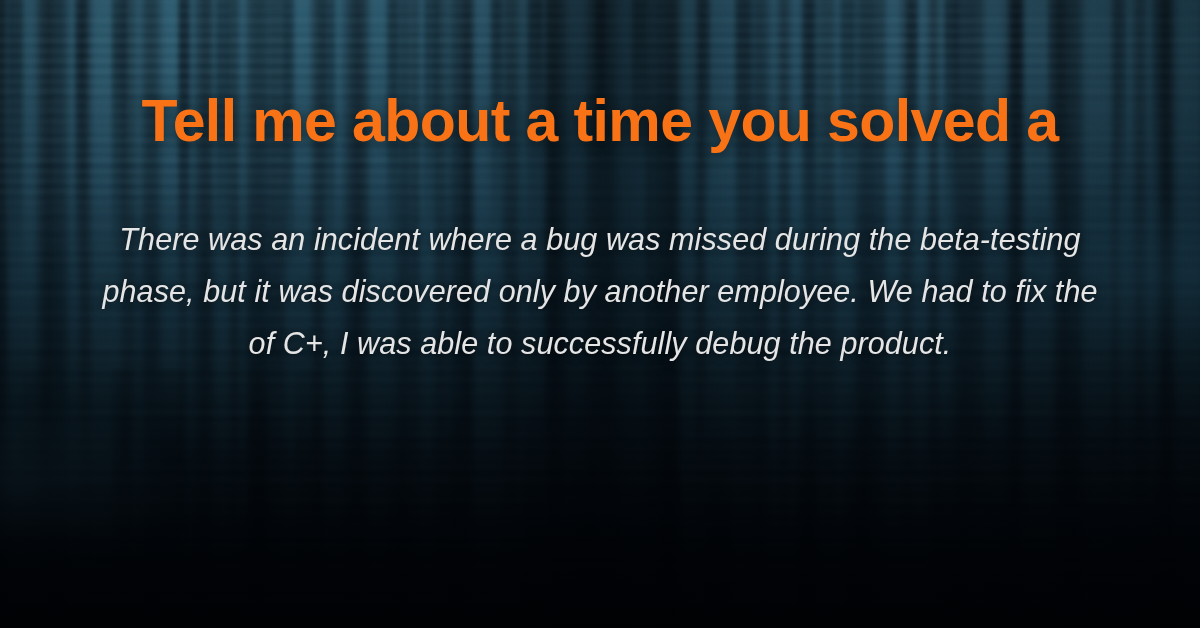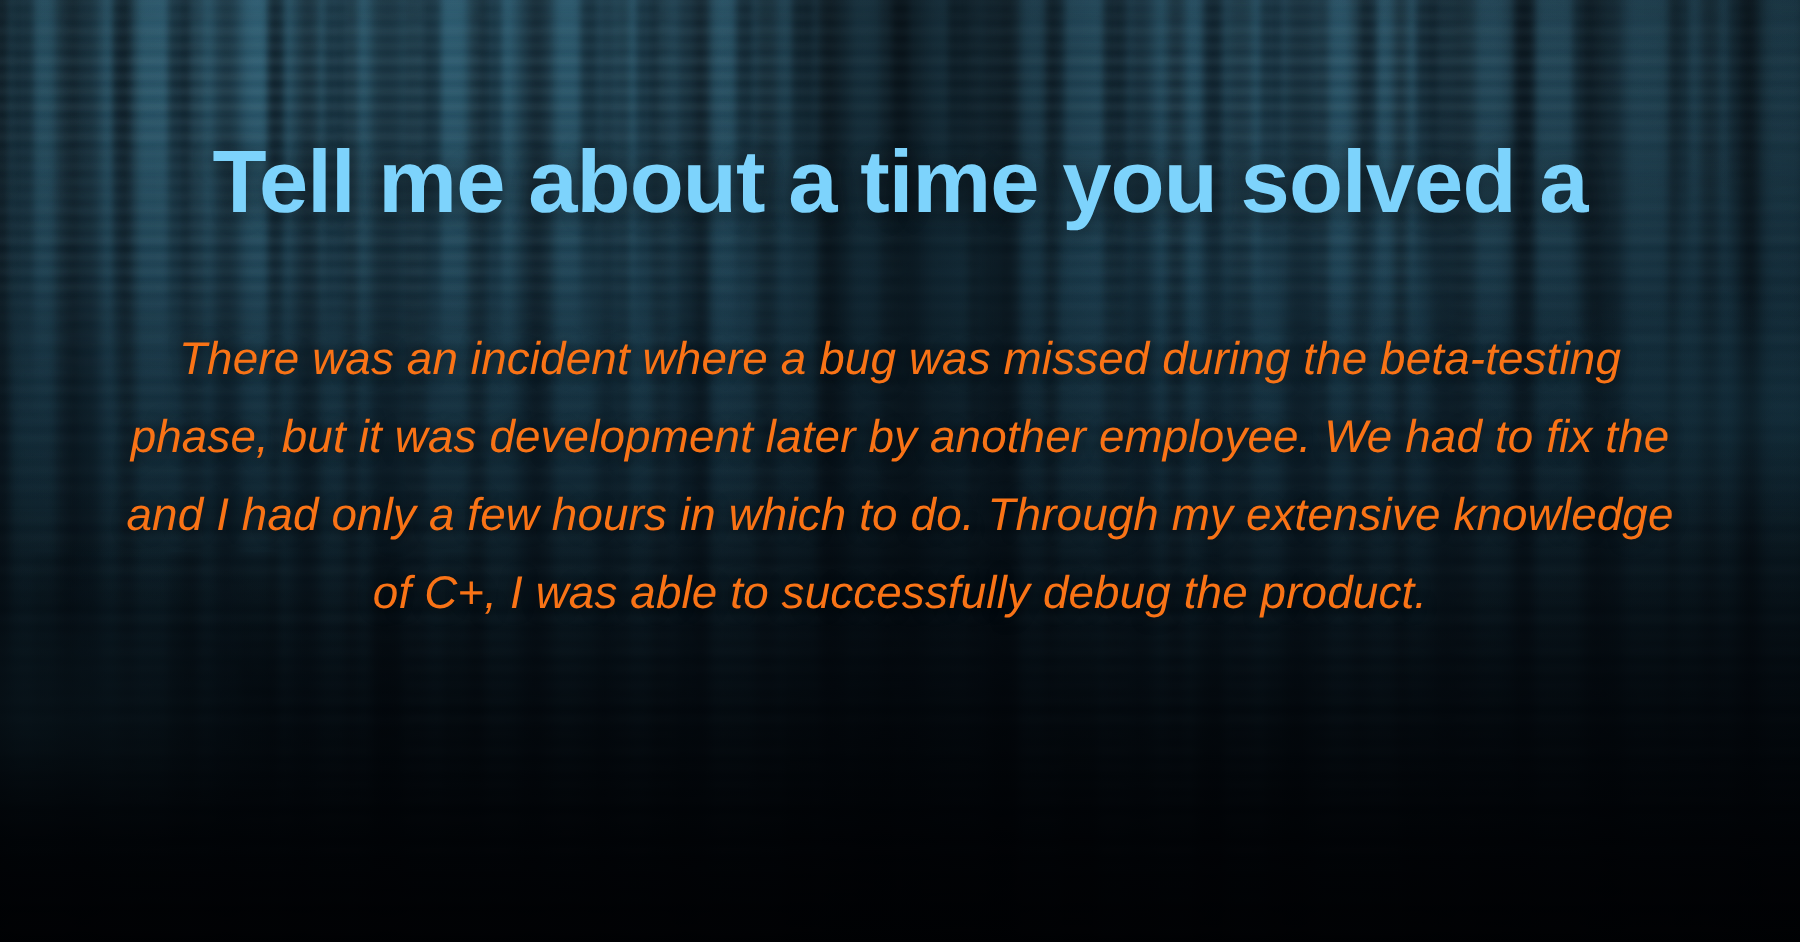--- a/index.html
+++ b/index.html
@@ -182,34 +182,34 @@
     position:absolute; inset:0;
     display:flex; flex-direction:column;
     align-items:center;
     padding:0 14px;
   }
 
   .headline {
     margin-top:74px;
     width:1000px;
     text-align:center;
-    color:#7dd3fc;
+    color:#f97316;
     font-size:59px;
     line-height:95px;
     font-weight:700;
     letter-spacing:-0.6px;
     text-shadow:0 2px 14px rgba(0,0,0,0.42);
   }
   .headline .hl-line { display:block; white-space:nowrap; }
 
   .answer {
     margin-top:44px;
     width:1172px;
     text-align:center;
-    color:#f97316;
+    color:#e5e5e5;
     font-size:30.5px;
     line-height:52px;
     font-style:italic;
     font-weight:400;
     letter-spacing:0.1px;
     text-shadow:0 1px 10px rgba(0,0,0,0.55);
   }
   .answer .ans-line { display:block; white-space:nowrap; }
 </style>
 </head>
@@ -229,19 +229,18 @@
   </div>
 
   <div class="content">
 
     <h1 class="headline">
       <span class="hl-line">Tell me about a time you solved a</span>
     </h1>
 
     <p class="answer">
       <span class="ans-line">There was an incident where a bug was missed during the beta-testing</span>
-      <span class="ans-line">phase, but it was development later by another employee. We had to fix the</span>
-      <span class="ans-line">and I had only a few hours in which to do. Through my extensive knowledge</span>
+      <span class="ans-line">phase, but it was discovered only by another employee. We had to fix the</span>
       <span class="ans-line">of C+, I was able to successfully debug the product.</span>
     </p>
 
   </div>
 </div>
 
 </body></html>

